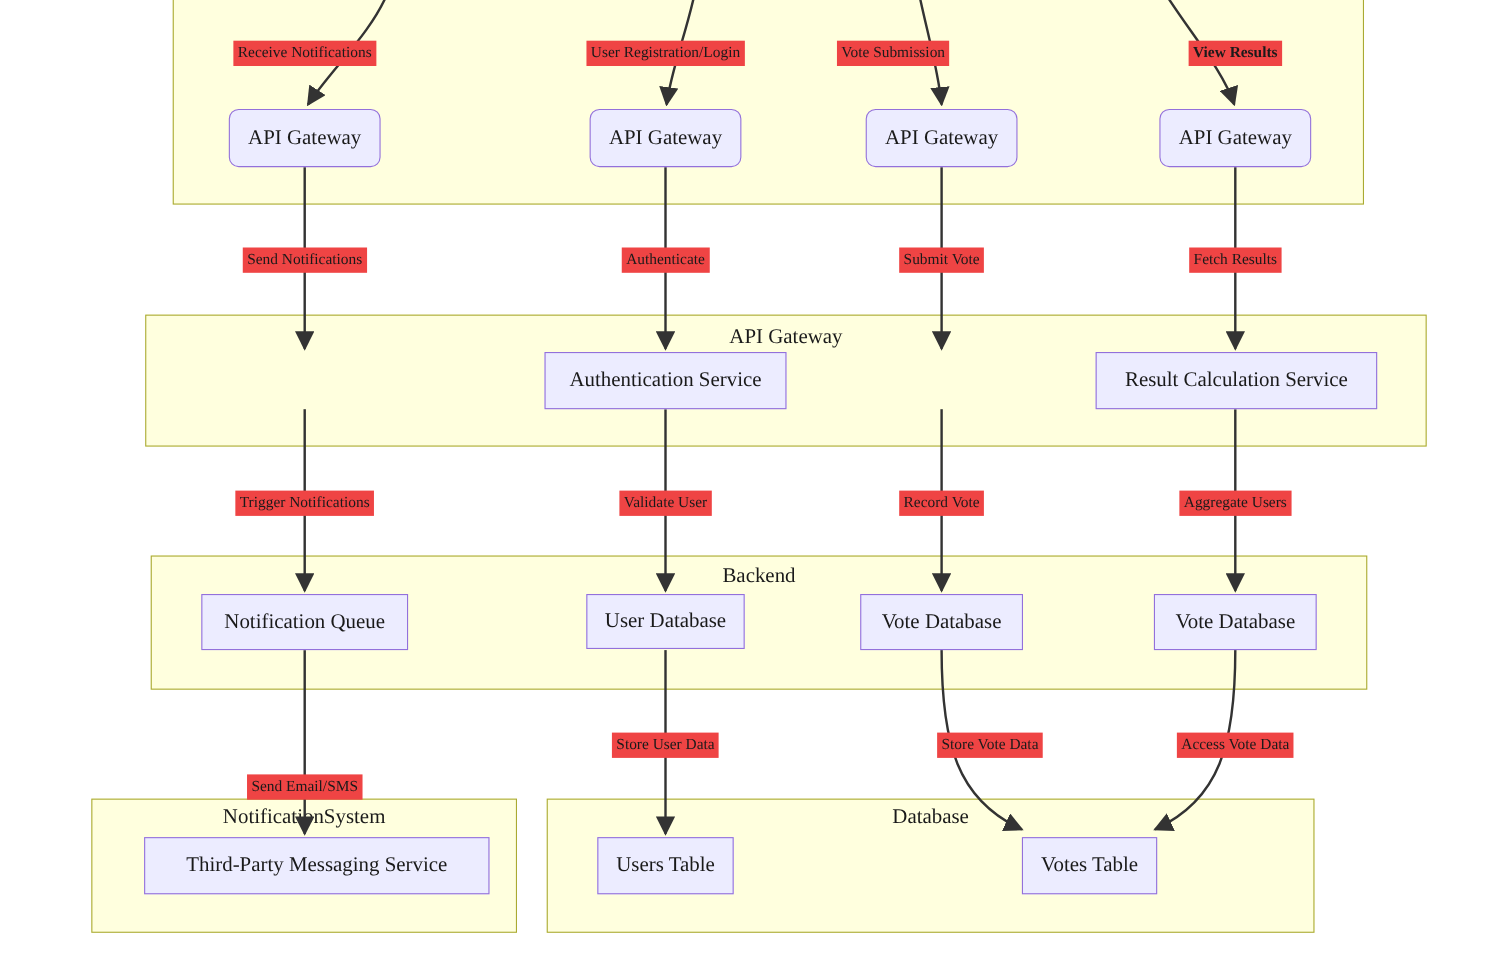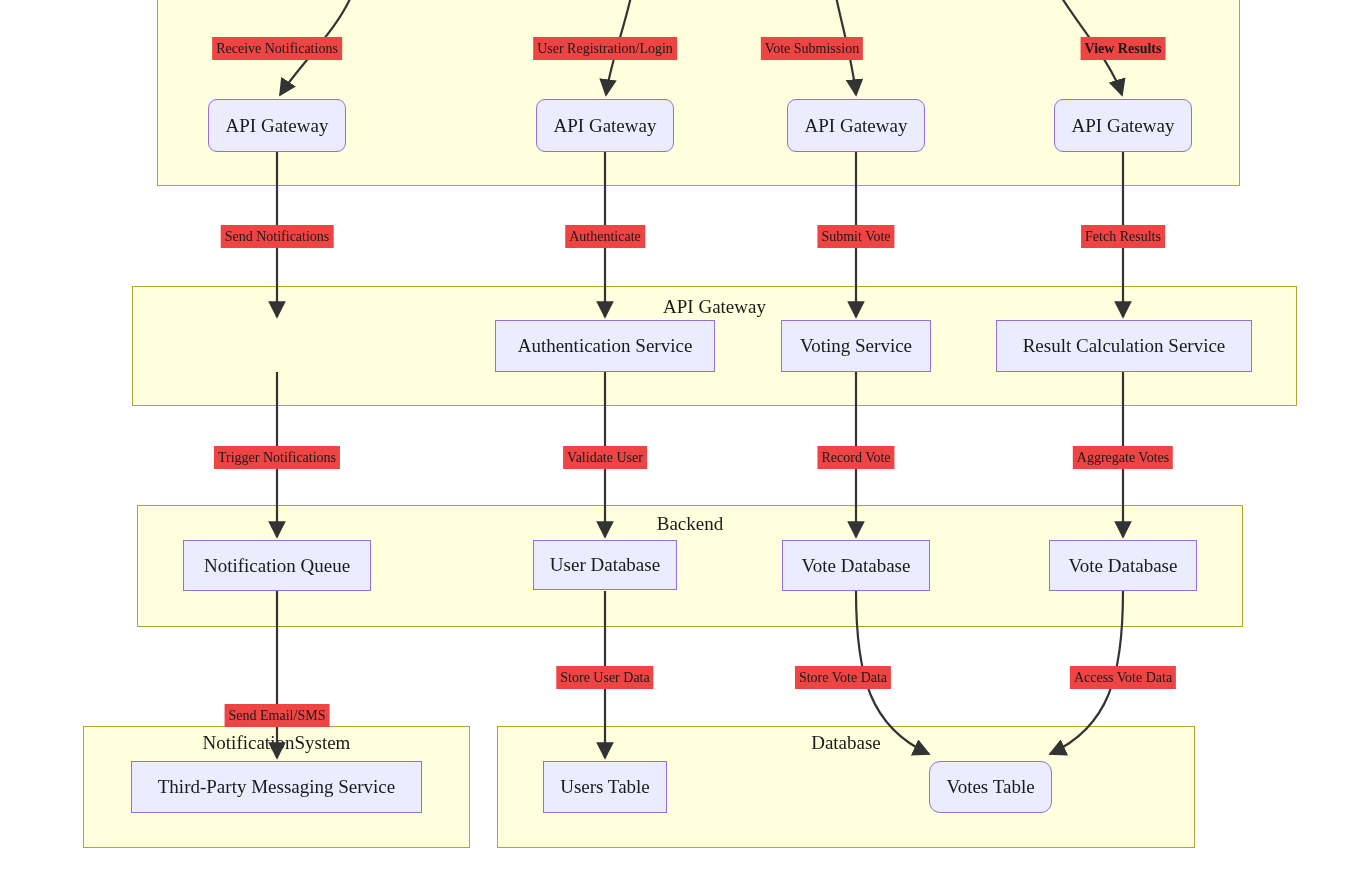--- a/index.html
+++ b/index.html
@@ -115,38 +115,37 @@
   <div class="elabel" style="left:1123px; top:37px;font-weight:bold;">View Results</div>
 
   <div class="elabel" style="left:277px; top:225px;">Send Notifications</div>
   <div class="elabel" style="left:605px; top:225px;">Authenticate</div>
   <div class="elabel" style="left:856px; top:225px;">Submit Vote</div>
   <div class="elabel" style="left:1123px; top:225px;">Fetch Results</div>
 
   <div class="elabel" style="left:277px; top:446px;">Trigger Notifications</div>
   <div class="elabel" style="left:605px; top:446px;">Validate User</div>
   <div class="elabel" style="left:856px; top:446px;">Record Vote</div>
-  <div class="elabel" style="left:1123px; top:446px;">Aggregate Votes</div>
+  <div class="elabel" style="left:1123px; top:446px;">Aggregate Users</div>
 
   <div class="elabel" style="left:277px; top:704px;">Send Email/SMS</div>
   <div class="elabel" style="left:605px; top:666px;">Store User Data</div>
-  <div class="elabel" style="left:843px; top:666px;text-align:right;">Store Vote Data</div>
+  <div class="elabel" style="left:900px; top:666px;text-align:right;">Store Vote Data</div>
   <div class="elabel" style="left:1123px; top:666px;">Access Vote Data</div>
 
   <div class="node rounded" style="left:208px; top:99px; width:138px; height:53px;">API Gateway</div>
   <div class="node rounded" style="left:536px; top:99px; width:138px; height:53px;">API Gateway</div>
   <div class="node rounded" style="left:787px; top:99px; width:138px; height:53px;">API Gateway</div>
   <div class="node rounded" style="left:1054px; top:99px; width:138px; height:53px;">API Gateway</div>
 
   <div class="node" style="left:495px; top:320px; width:220px; height:52px;">Authentication Service</div>
-  <div class="node" style="left:781px; top:320px; width:150px; height:52px;">Voting Service</div>
   <div class="node" style="left:996px; top:320px; width:256px; height:52px;">Result Calculation Service</div>
 
   <div class="node" style="left:183px; top:540px; width:188px; height:51px;">Notification Queue</div>
   <div class="node" style="left:533px; top:540px; width:144px; height:50px;">User Database</div>
   <div class="node" style="left:782px; top:540px; width:148px; height:51px;">Vote Database</div>
   <div class="node" style="left:1049px; top:540px; width:148px; height:51px;">Vote Database</div>
 
-  <div class="node" style="left:131px; top:761px; width:291px; height:52px;">Third-Party Messaging Service</div>
+  <div class="node" style="left:131px; top:761px; width:314px; height:52px;">Third-Party Messaging Service</div>
   <div class="node" style="left:543px; top:761px; width:124px; height:52px;">Users Table</div>
-  <div class="node" style="left:929px; top:761px; width:123px; height:52px;border-radius:11px;">Votes Table</div>
+  <div class="node" style="left:929px; top:761px; width:123px; height:52px;">Votes Table</div>
 
 </div>
 
 </body></html>

